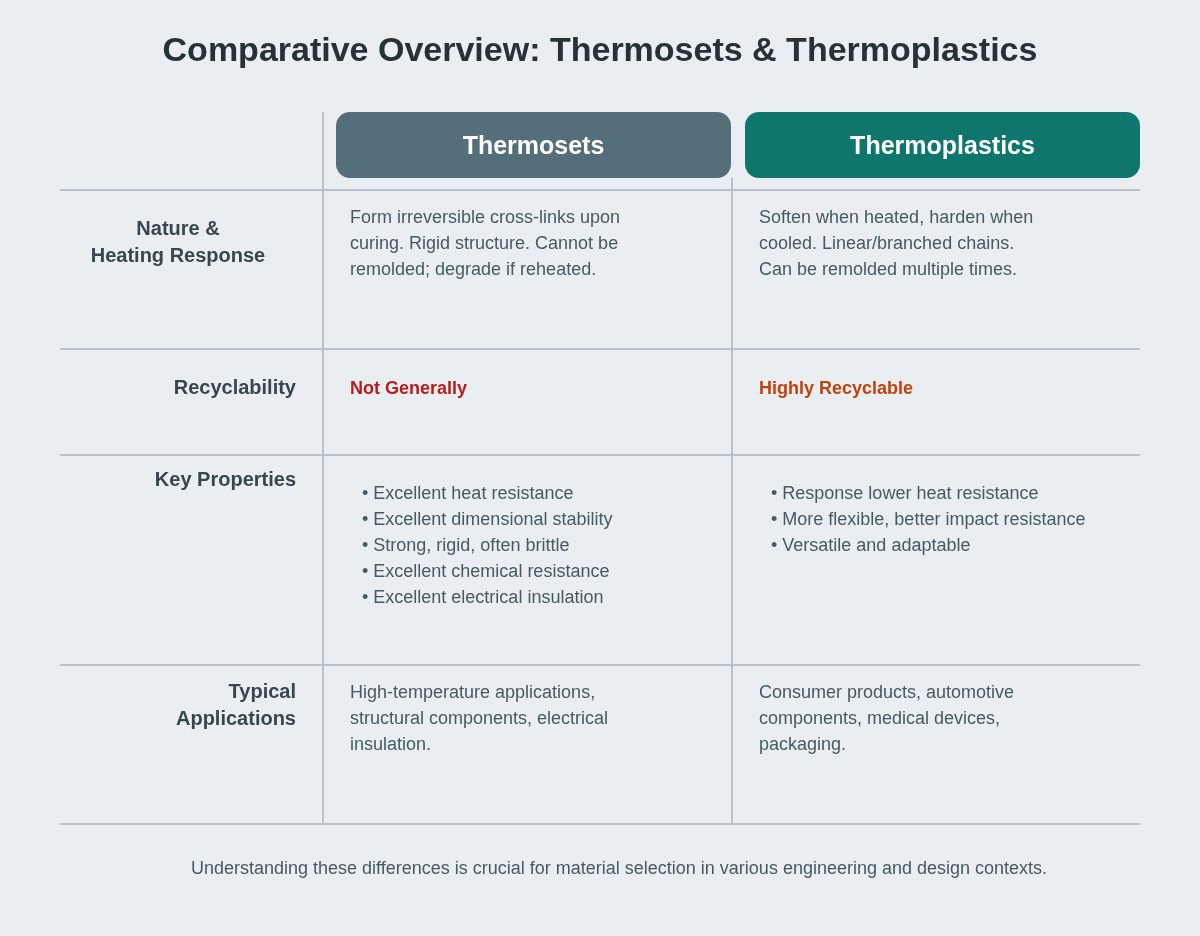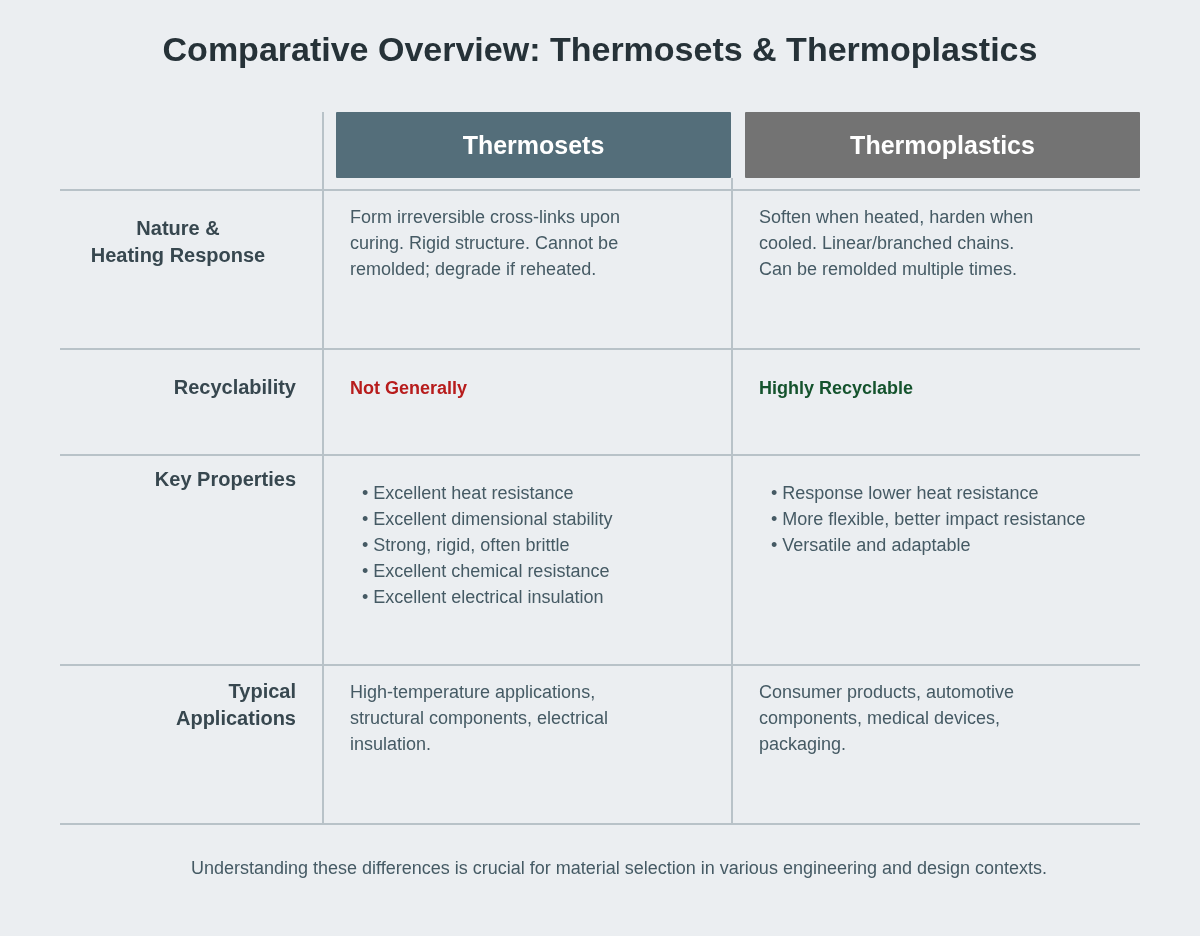--- a/index.html
+++ b/index.html
@@ -19,39 +19,39 @@
     .table {
       position: absolute; left: 60px; top: 112px; width: 1080px;
     }
     .vline {
       position: absolute; width: 2px; background: #b8c2c8; top: 0; height: 712px;
     }
     .hline {
       position: absolute; left: 0; width: 1080px; height: 2px; background: #b8c2c8;
     }
     .head {
-      position: absolute; top: 0; height: 66px; border-radius: 1px;
+      position: absolute; top: 0; height: 66px; border-radius: 14px;
       color: #ffffff; font-size: 25px; font-weight: bold;
       display: flex; align-items: center; justify-content: center;
     }
     .head.thermosets { left: 276px; width: 395px; background: #546e7a; }
-    .head.thermoplastics { left: 685px; width: 395px; background: #737373; text-align: center; }
+    .head.thermoplastics { left: 685px; width: 395px; background: #0f766e; text-align: center; }
     .row { position: absolute; left: 0; width: 1080px; }
     .label {
       position: absolute; left: 0; width: 236px; text-align: right;
       font-size: 20px; font-weight: bold; color: #37474f; line-height: 27px;
     }
     .cell {
       position: absolute; font-size: 18px; line-height: 26px; color: #455a64;
     }
     .cell.c1 { left: 290px; width: 300px; }
     .cell.c2 { left: 699px; width: 370px; }
     .cell.wide.c1 { width: 380px; }
     .bad { color: #b71c1c; font-weight: bold; }
-    .good { color: #14532d; font-weight: bold; }
+    .good { color: #c2410c; font-weight: bold; }
     ul.bullets { list-style: none; margin: 12px; padding: 0; }
     ul.bullets li::before { content: "\2022\00a0"; }
     .footer {
       position: absolute; left: 0; top: 858px; width: 1200px; text-align: center;
       font-size: 18px; color: #455a64; margin-left: 19px;
     }
   </style>
 </head>
 <body>
 

